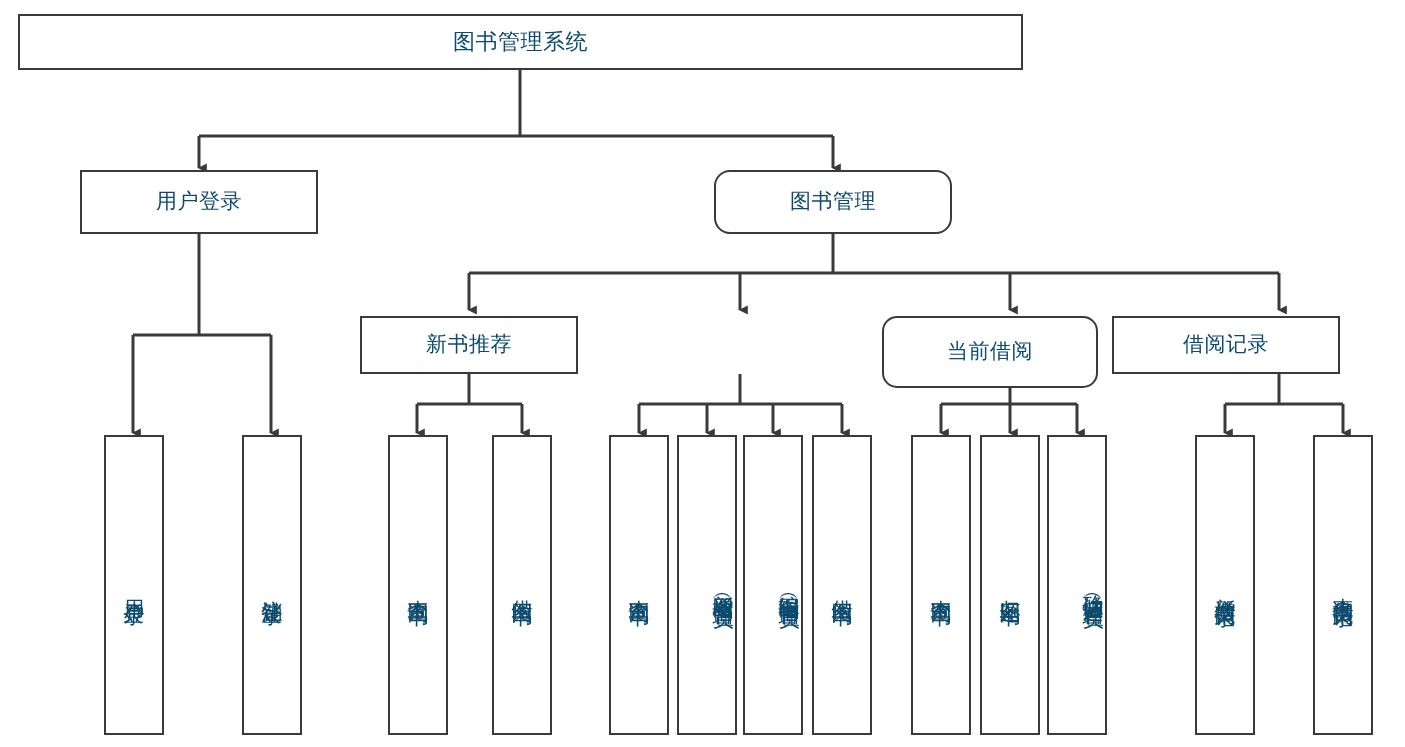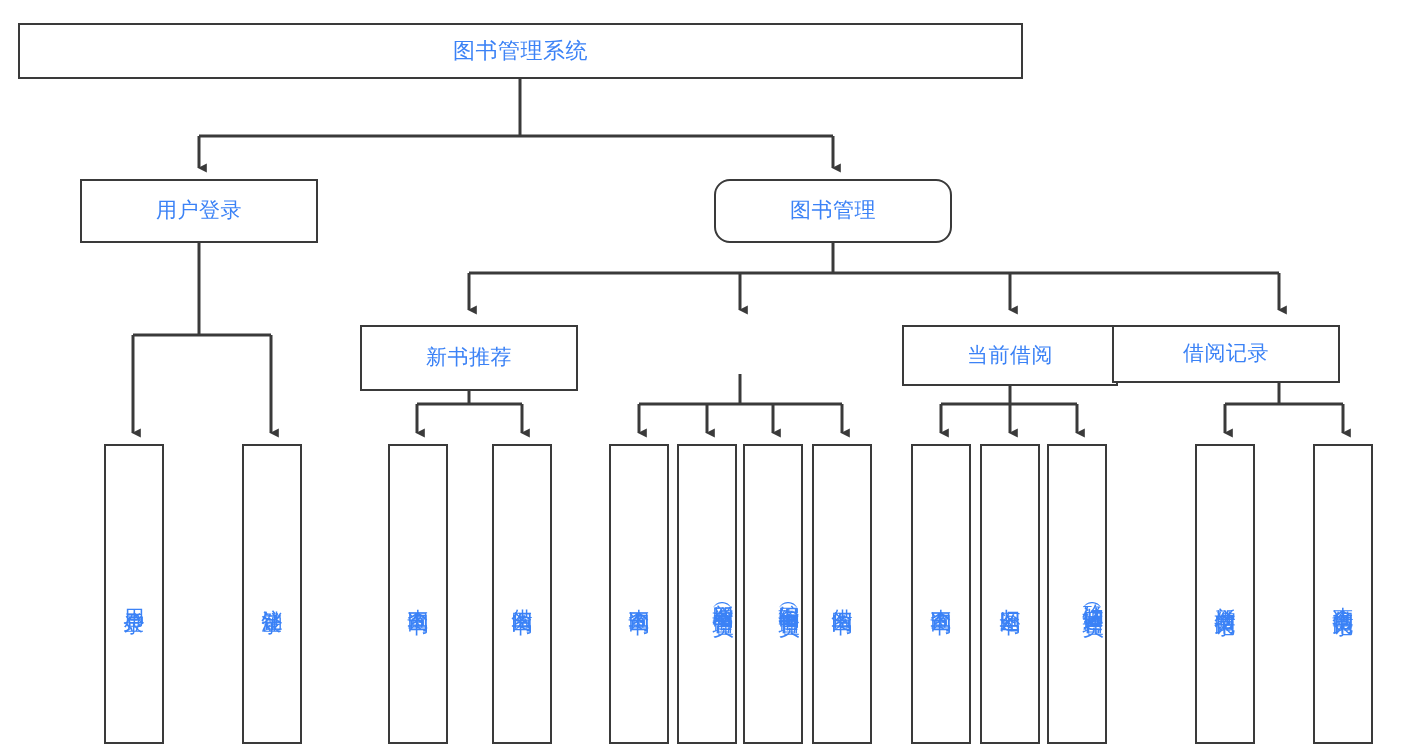--- a/index.html
+++ b/index.html
@@ -26,22 +26,21 @@
     pointer-events: none;
   }
   .node {
     position: absolute;
     box-sizing: border-box;
     background: #ffffff;
     border: 2px solid #3a3a3a;
     display: flex;
     align-items: center;
     justify-content: center;
-    color: #3b82f6;
-    margin-top: 9px;
+    color: #0c4a6e;
   }
   .node.horiz {
     font-size: 21px;
     letter-spacing: 0.5px;
     line-height: 1.1;
   }
   .node.root {
     font-size: 22px;
   }
   .node.vert {
@@ -131,24 +130,24 @@
     <span>图书管理系统</span>
   </div>
 
   <div class="node horiz" style="left:80px; top:170px; width:238px; height:64px;">
     <span>用户登录</span>
   </div>
   <div class="node horiz" style="left:714px; top:170px; width:238px; height:64px;border-radius:16px;">
     <span>图书管理</span>
   </div>
 
-  <div class="node horiz" style="left:360px; top:316px; width:218px; height:66px;">
+  <div class="node horiz" style="left:360px; top:316px; width:218px; height:58px;">
     <span>新书推荐</span>
   </div>
-  <div class="node horiz" style="left:902px; top:316px; width:216px; height:61px;">
+  <div class="node horiz" style="left:882px; top:316px; width:216px; height:72px;border-radius:15px;">
     <span>当前借阅</span>
   </div>
   <div class="node horiz" style="left:1112px; top:316px; width:228px; height:58px;">
     <span>借阅记录</span>
   </div>
 
   <div class="node vert" style="left:104px; top:435px; width:60px; height:300px; align-items:center;">
     <span class="vtext">用户登录</span>
   </div>
   <div class="node vert" style="left:242px; top:435px; width:60px; height:300px; align-items:center;">

